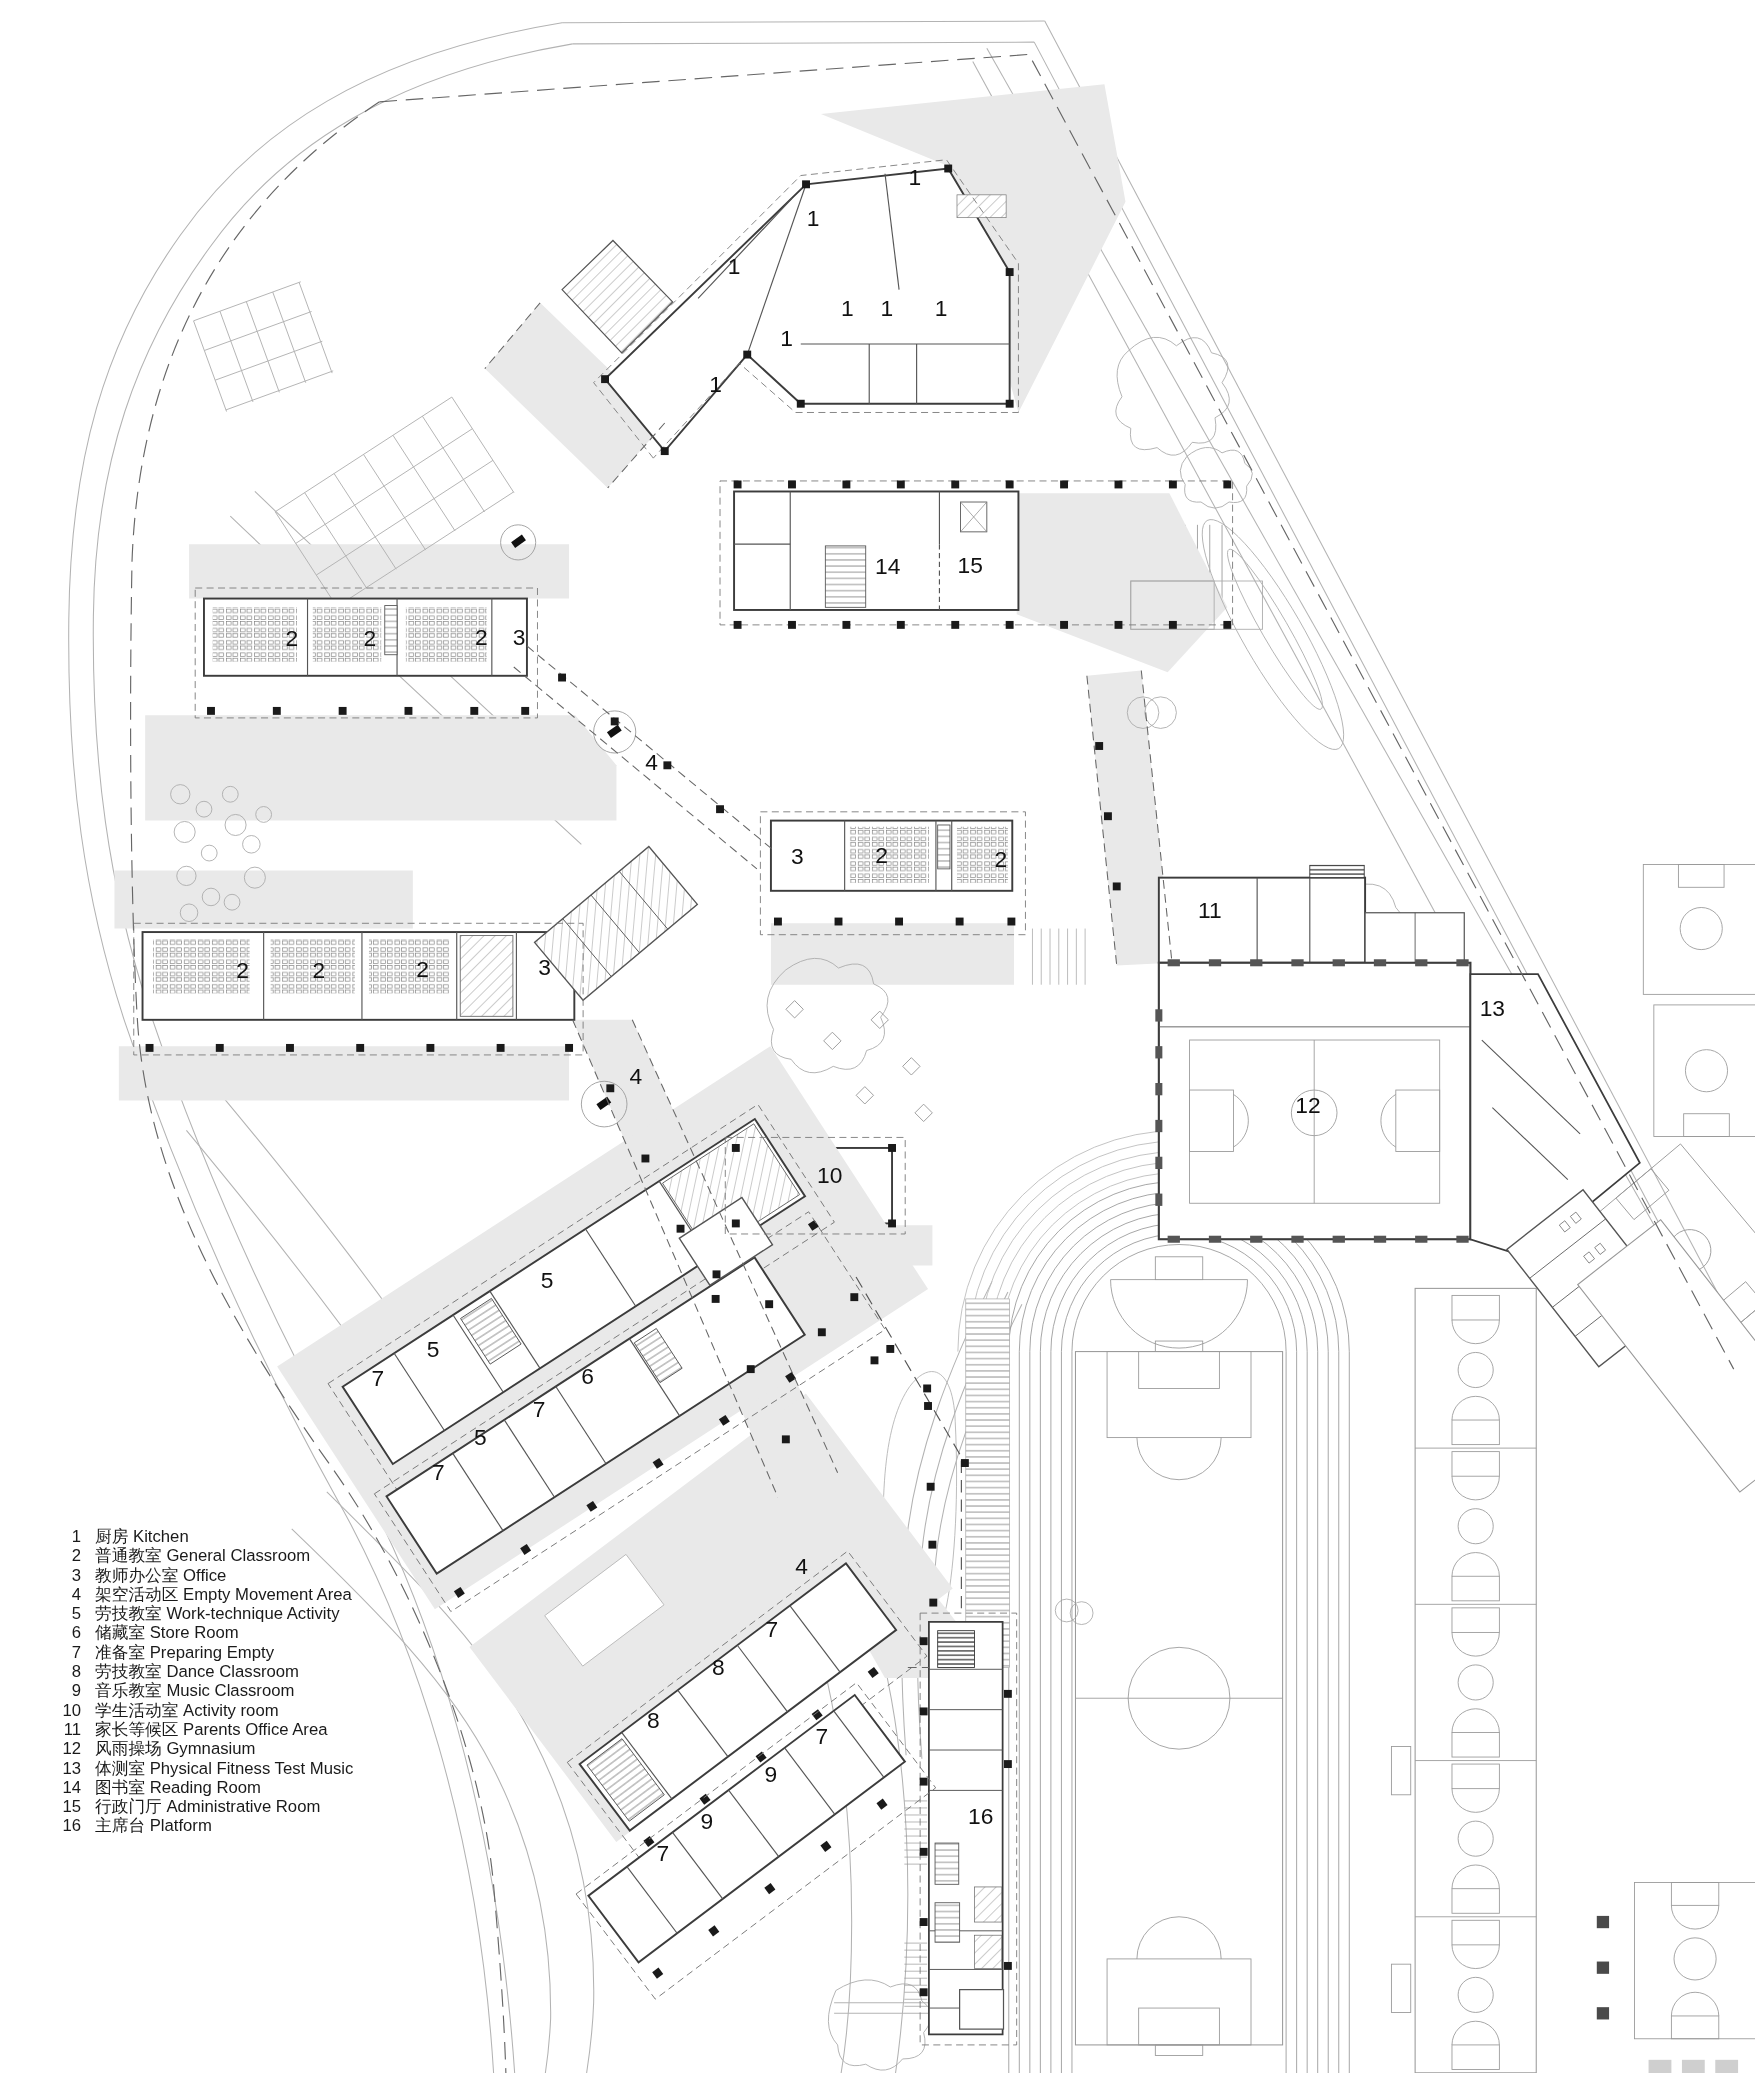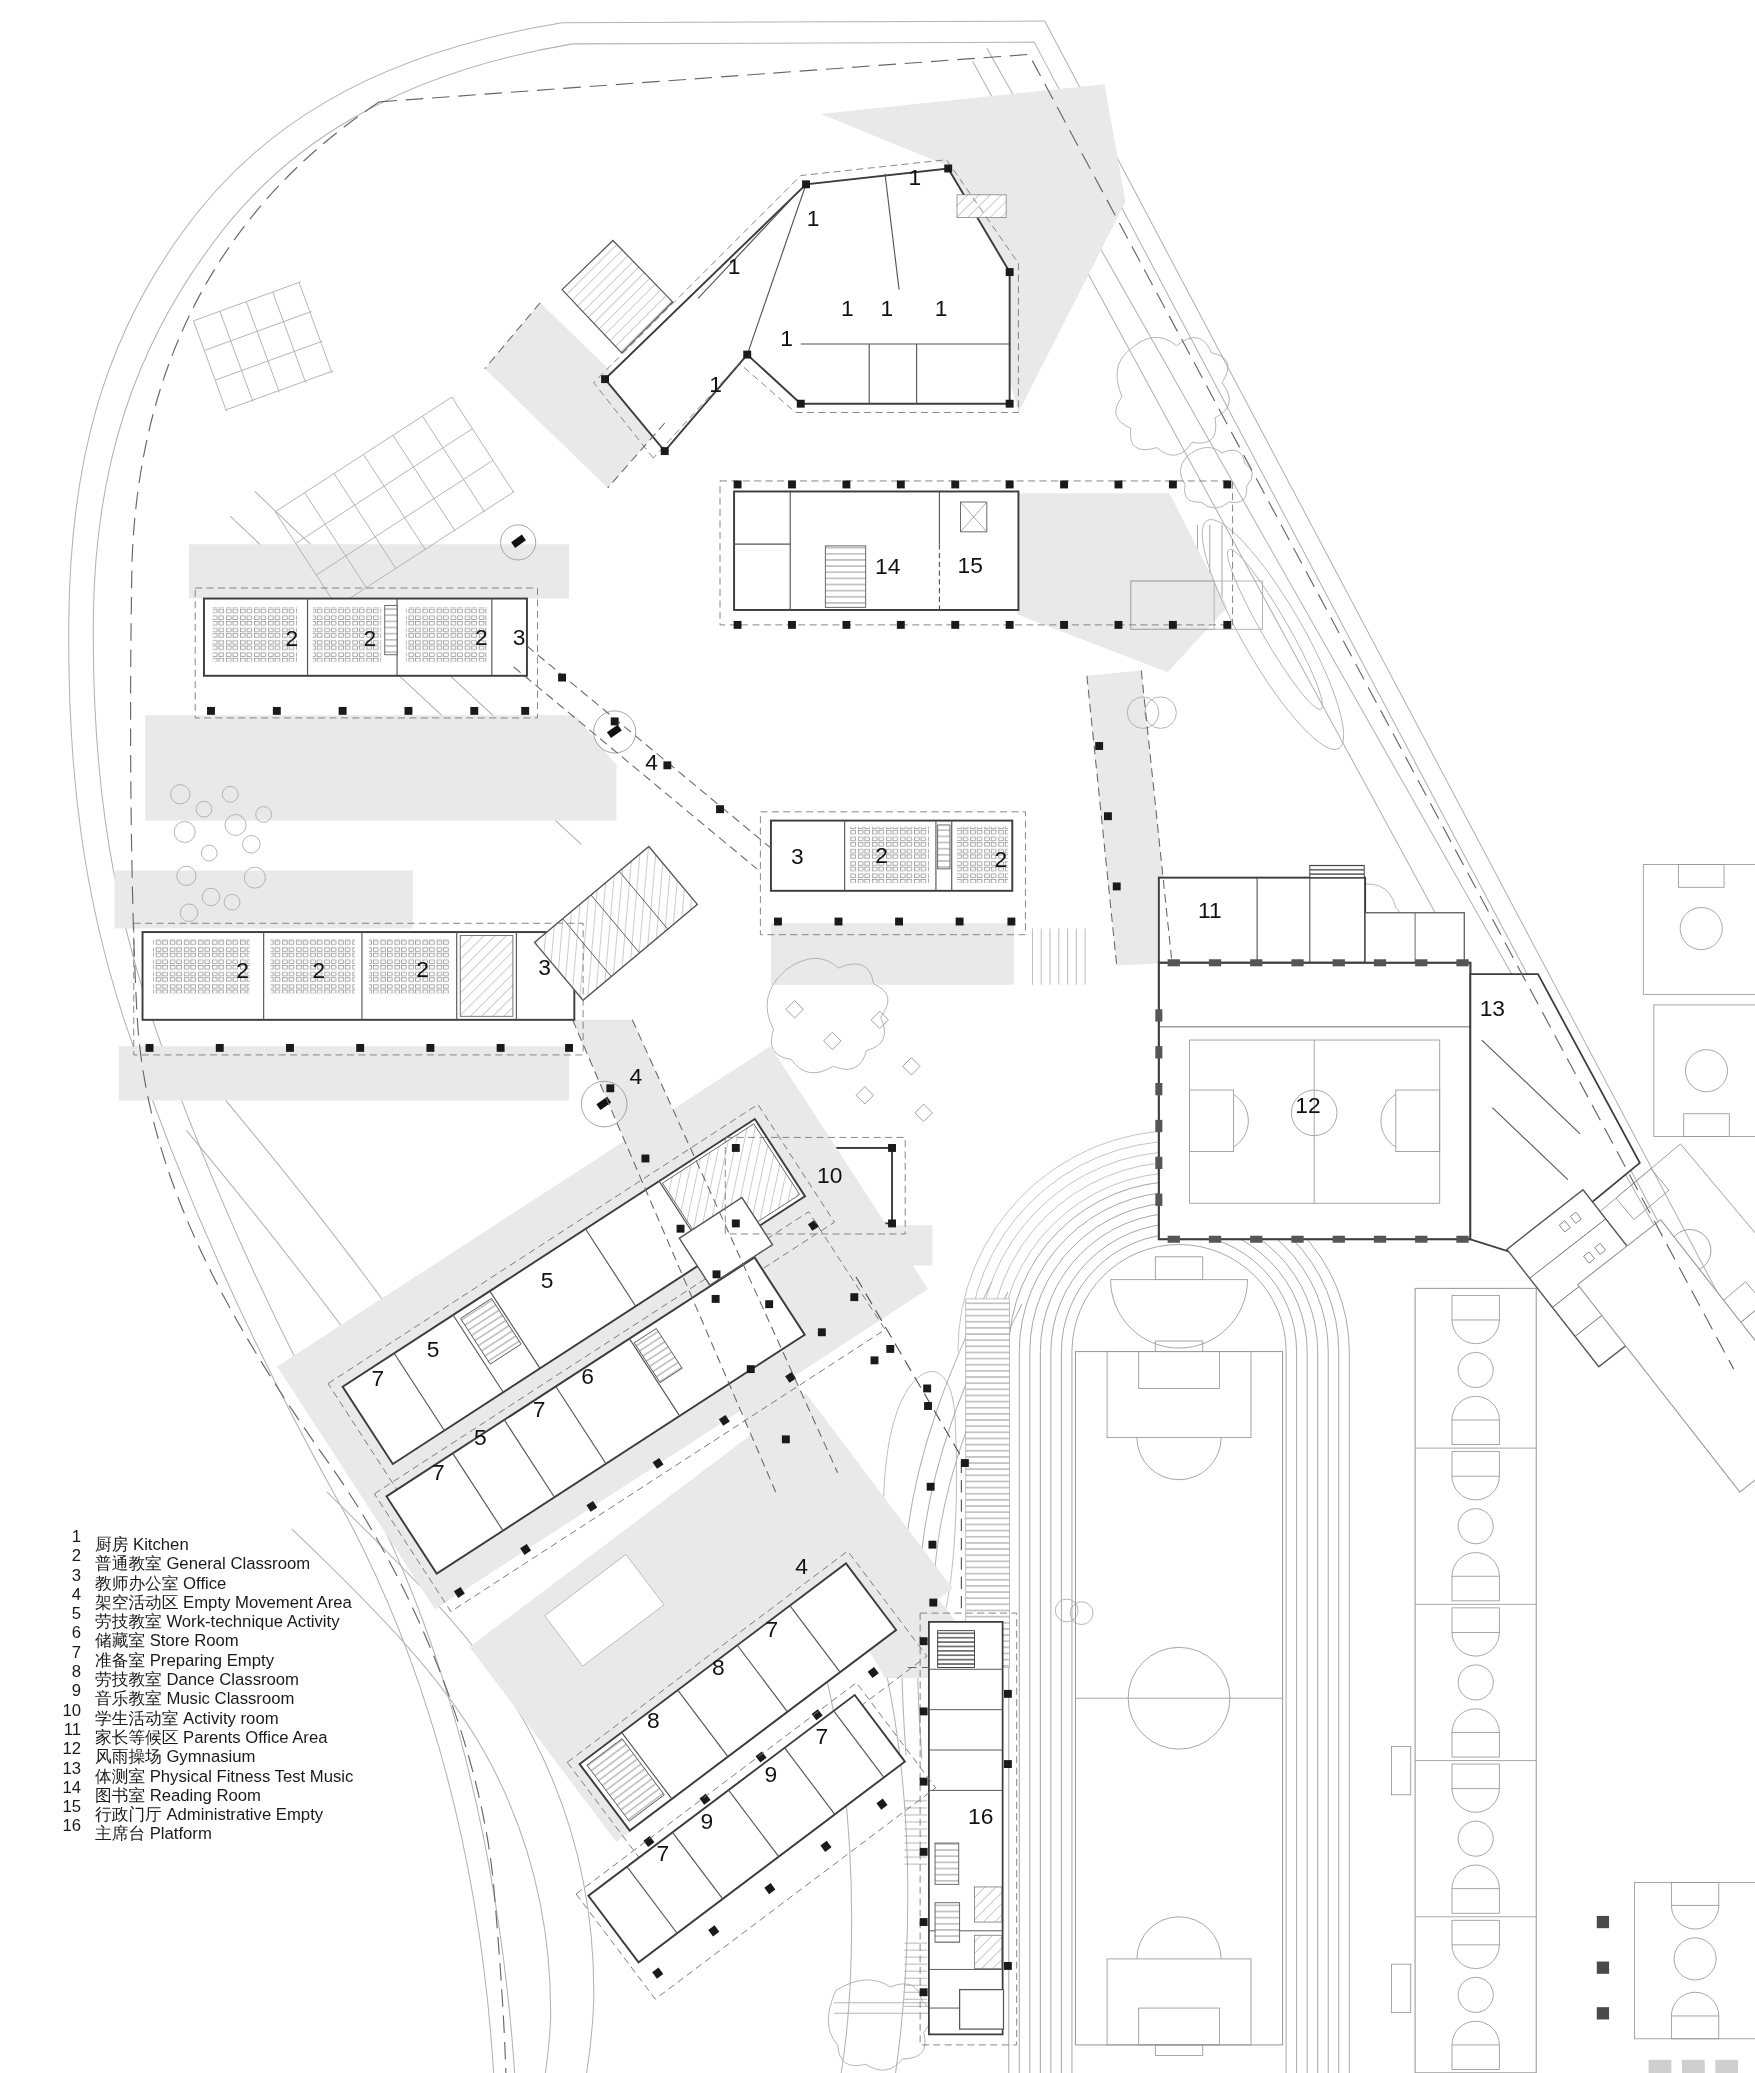--- a/index.html
+++ b/index.html
@@ -3,21 +3,21 @@
 <meta charset="utf-8">
 <style>
   html,body{margin:0;padding:0;background:#fff;}
   .stage{position:relative;width:1756px;height:2073px;background:#fff;overflow:hidden;
          font-family:"Liberation Sans",sans-serif;}
   svg{position:absolute;left:0;top:0;}
   .num{font:26px "Liberation Sans",sans-serif;fill:#111;}
   #legend{position:absolute;left:53px;top:1527px;color:#1a1a1a;}
   .leg-row{display:flex;height:19.3px;line-height:19.3px;font-size:16.7px;}
   .leg-num{width:28px;text-align:right;padding-right:14px;}
-  .leg-text{white-space:nowrap;margin-top:8px;}
+  .leg-text{white-space:nowrap;}
 </style>
 </head>
 <body>
 
 <div class="stage">
   <svg id="plan" viewBox="0 0 2000 2362" width="1756" height="2073">
     <defs>
       <pattern id="desks" width="16" height="14" patternUnits="userSpaceOnUse">
         <rect width="16" height="14" fill="#fff"></rect>
         <rect x="1.5" y="2" width="5.5" height="4" fill="none" stroke="#777" stroke-width="0.7"></rect>
@@ -651,21 +651,21 @@
       <div class="leg-row">
         <span class="leg-num">13</span>
         <span class="leg-text">体测室 Physical Fitness Test Music</span>
       </div>
       <div class="leg-row">
         <span class="leg-num">14</span>
         <span class="leg-text">图书室 Reading Room</span>
       </div>
       <div class="leg-row">
         <span class="leg-num">15</span>
-        <span class="leg-text">行政门厅 Administrative Empty</span>
+        <span class="leg-text">行政门厅 Administrative Room</span>
       </div>
       <div class="leg-row">
         <span class="leg-num">16</span>
         <span class="leg-text">主席台 Platform</span>
       </div>
     </div>
 </div>
 
 
 </body></html>

